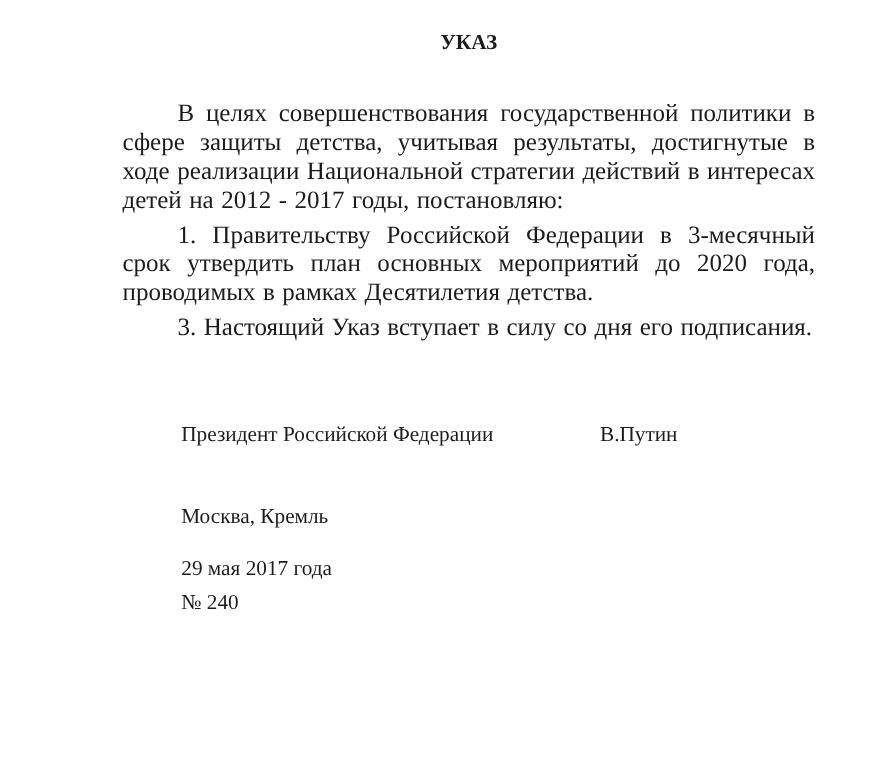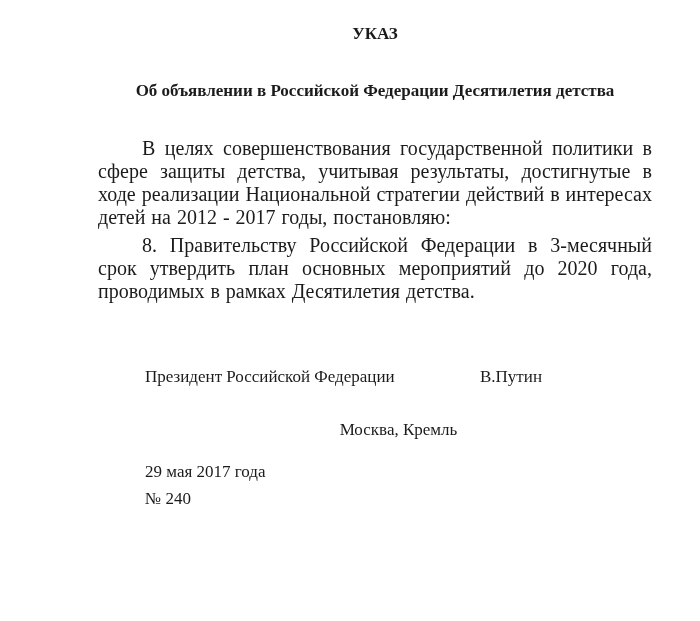--- a/index.html
+++ b/index.html
@@ -54,38 +54,38 @@
     position: absolute;
     left: 382px;
     top: 0;
   }
   .footer-line {
     margin: 0;
     margin-left: 47px;
     font-size: 17px;
     line-height: 23px;
   }
-  .place  { margin-top: 30px; text-align: center; }
+  .place  { margin-top: 42px; }
   .date   { margin-top: 19px; }
   .number { margin-top: 4px; }
 </style>
 </head>
 <body>
 
 <div class="canvas">
   <div class="content">
 
     <p class="heading h1">УКАЗ</p>
 
 
-    <p class="heading h3">Об объявлении в Российской Федерации Десятилетия детства</p>
 
     <div class="body-text">
       <p class="first">В целях совершенствования государственной политики в сфере защиты детства, учитывая результаты, достигнутые в ходе реализации Национальной стратегии действий в интересах детей на 2012 - 2017 годы, постановляю:</p>
-      <p class="next">8. Правительству Российской Федерации в 3-месячный срок утвердить план основных мероприятий до 2020 года, проводимых в рамках Десятилетия детства.</p>
+      <p class="next">1. Правительству Российской Федерации в 3-месячный срок утвердить план основных мероприятий до 2020 года, проводимых в рамках Десятилетия детства.</p>
+      <p class="next">3. Настоящий Указ вступает в силу со дня его подписания.</p>
     </div>
 
     <div class="sig-row">
       <span class="sig-position">Президент Российской Федерации</span>
       <span class="sig-name">В.Путин</span>
     </div>
 
     <p class="footer-line place">Москва, Кремль</p>
 
     <p class="footer-line date">29 мая 2017 года</p>

